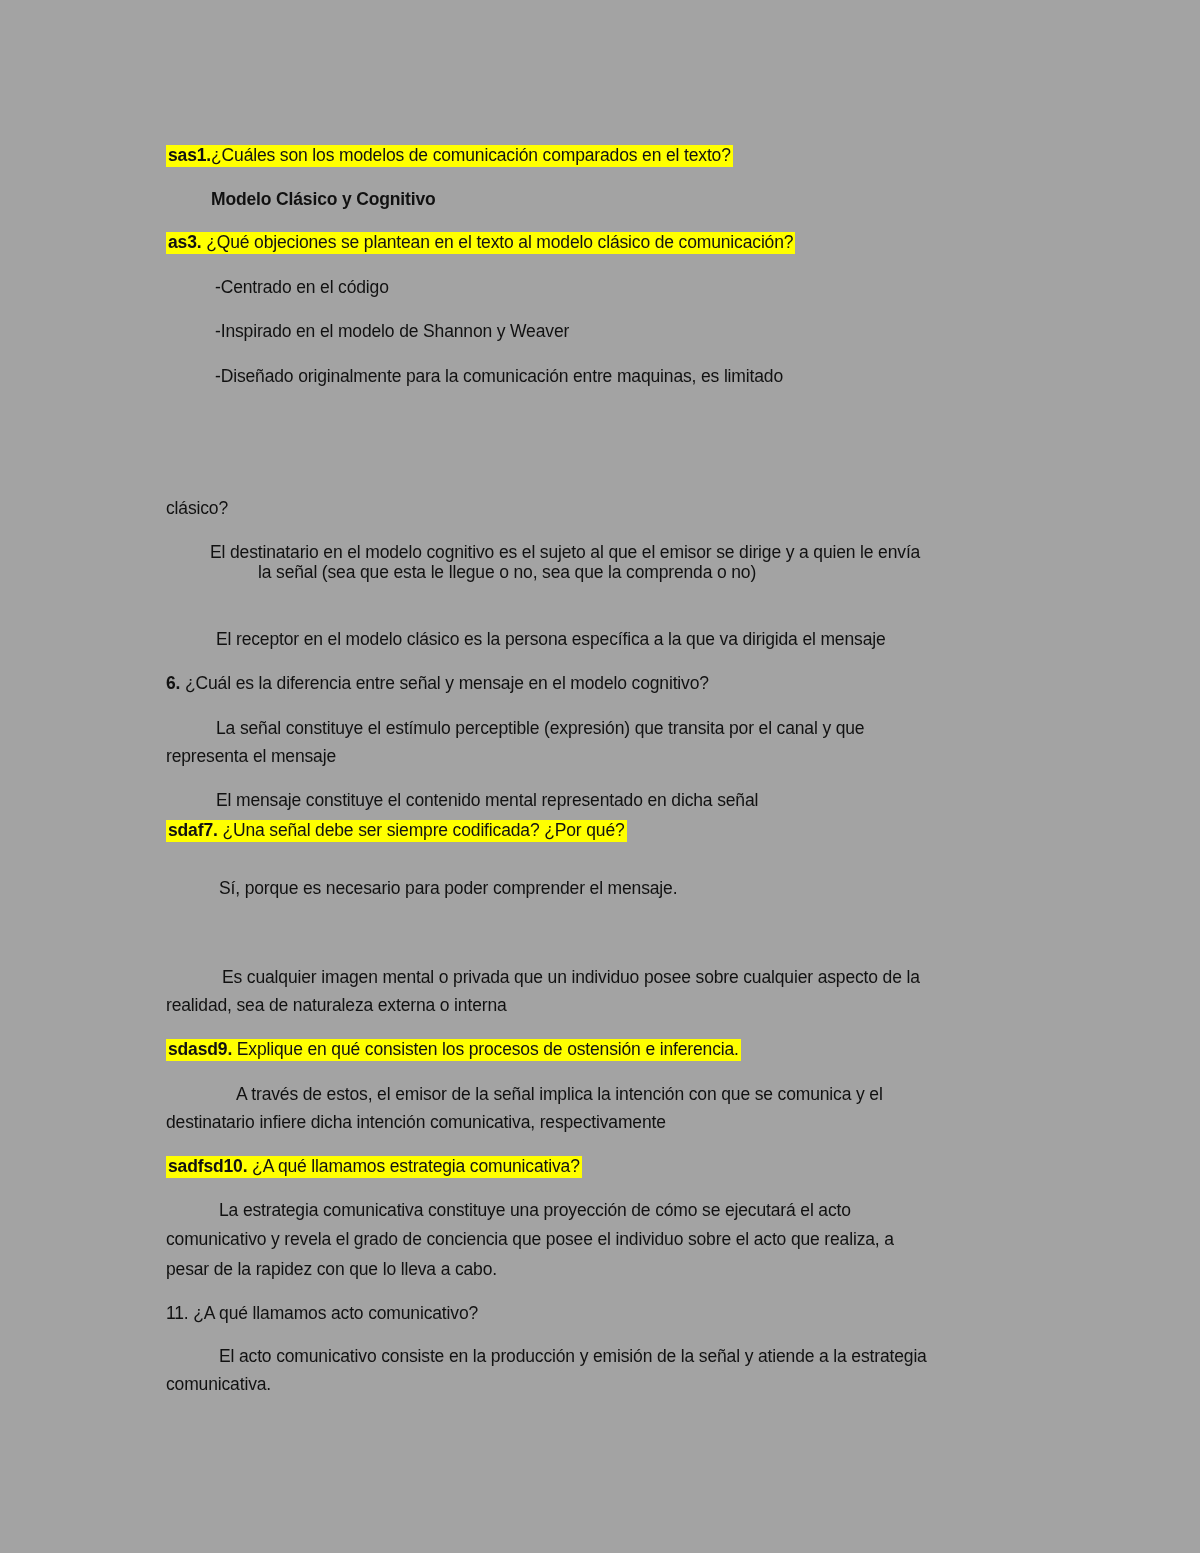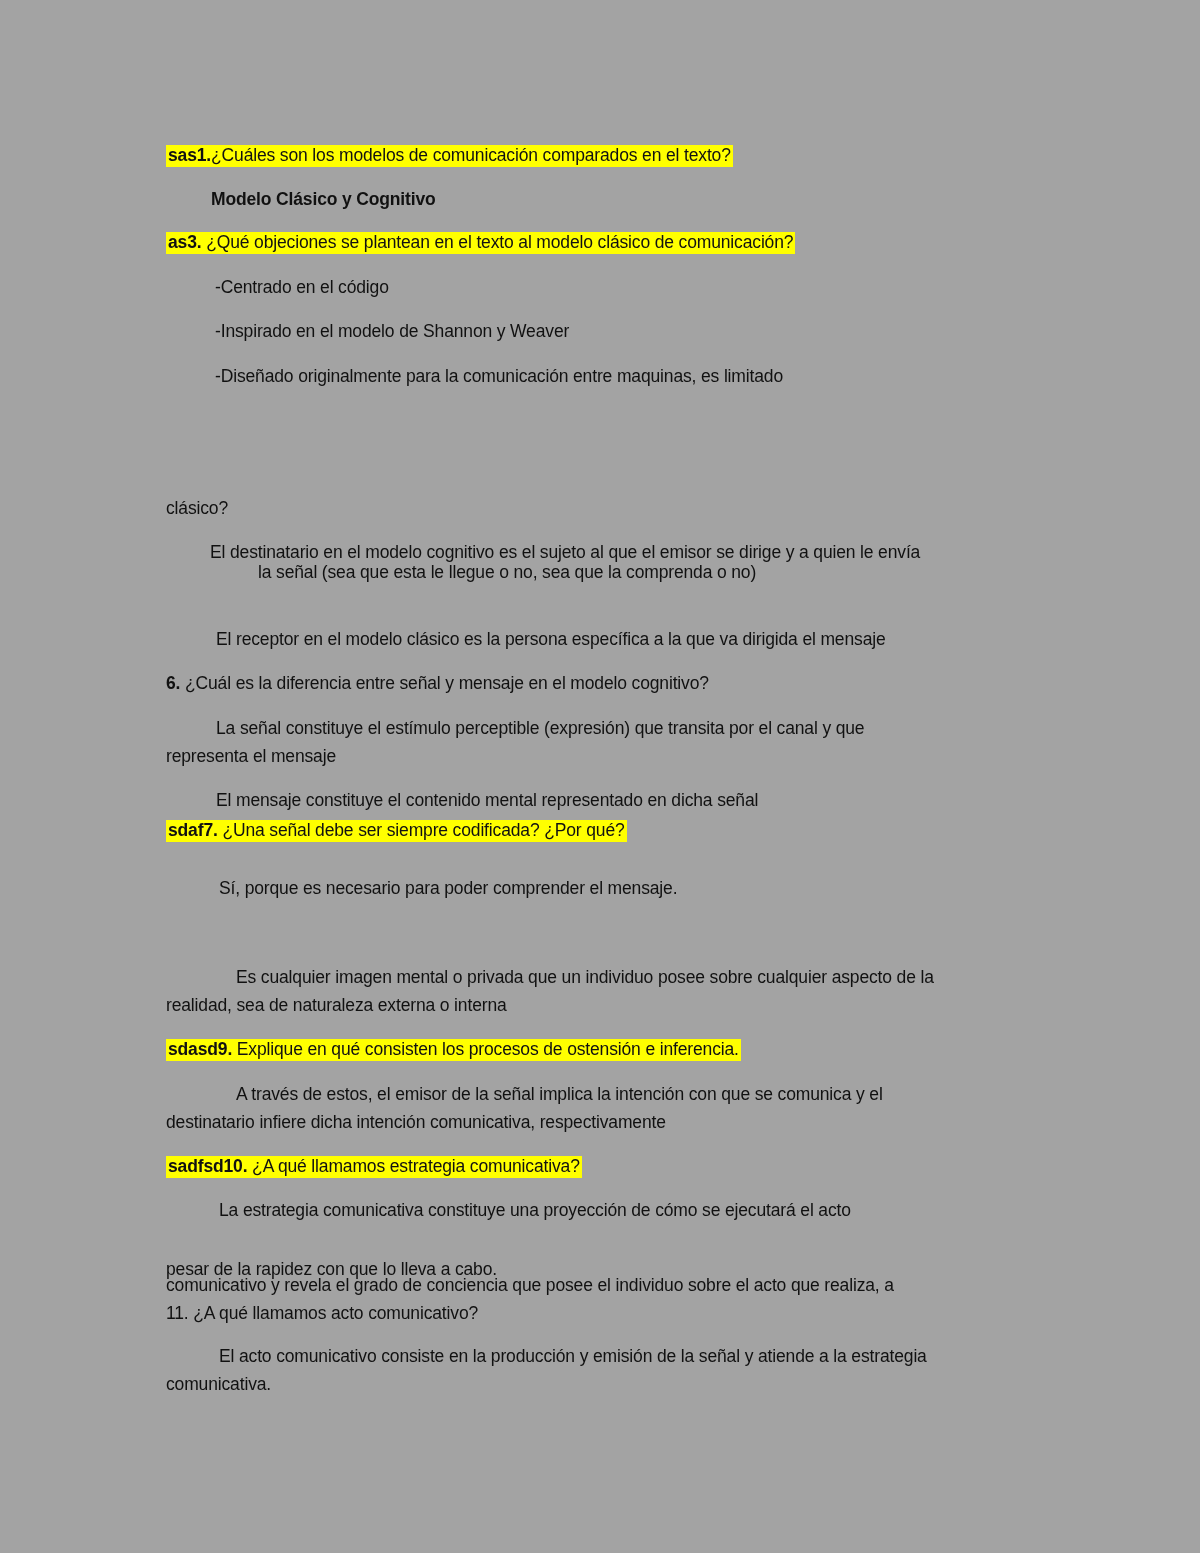--- a/index.html
+++ b/index.html
@@ -63,34 +63,34 @@
   </div>
   <div class="line" style="left:216px; top:716px;">La señal constituye el estímulo perceptible (expresión) que transita por el canal y que</div>
   <div class="line" style="left:166px; top:744px;">representa el mensaje</div>
   <div class="line" style="left:216px; top:788px;">El mensaje constituye el contenido mental representado en dicha señal</div>
 
   <div class="line" style="left:166px; top:818px;">
     <span class="hl"><span class="b">sdaf7.</span><span> ¿Una señal debe ser siempre codificada? ¿Por qué?</span></span>
   </div>
   <div class="line" style="left:219px; top:876px;">Sí, porque es necesario para poder comprender el mensaje.</div>
 
-  <div class="line" style="left:236px; top:965px;">Es cualquier imagen mental o privada que un individuo posee sobre cualquier aspecto de la</div>
+  <div class="line" style="left:222px; top:965px;">Es cualquier imagen mental o privada que un individuo posee sobre cualquier aspecto de la</div>
   <div class="line" style="left:166px; top:993px;">realidad, sea de naturaleza externa o interna</div>
 
   <div class="line" style="left:166px; top:1037px;">
     <span class="hl"><span class="b">sdasd9.</span><span> Explique en qué consisten los procesos de ostensión e inferencia.</span></span>
   </div>
   <div class="line" style="left:236px; top:1082px;">A través de estos, el emisor de la señal implica la intención con que se comunica y el</div>
   <div class="line" style="left:166px; top:1110px;">destinatario infiere dicha intención comunicativa, respectivamente</div>
 
   <div class="line" style="left:166px; top:1154px;">
     <span class="hl"><span class="b">sadfsd10.</span><span> ¿A qué llamamos estrategia comunicativa?</span></span>
   </div>
   <div class="line" style="left:219px; top:1198px;">La estrategia comunicativa constituye una proyección de cómo se ejecutará el acto</div>
-  <div class="line" style="left:166px; top:1227px;margin-top:46px;">comunicativo y revela el grado de conciencia que posee el individuo sobre el acto que realiza, a</div>
+  <div class="line" style="left:166px; top:1227px;">comunicativo y revela el grado de conciencia que posee el individuo sobre el acto que realiza, a</div>
   <div class="line" style="left:166px; top:1257px;">pesar de la rapidez con que lo lleva a cabo.</div>
 
   <div class="line" style="left:166px; top:1301px;">
     <span>11.</span><span> ¿A qué llamamos acto comunicativo?</span>
   </div>
   <div class="line" style="left:219px; top:1344px;">El acto comunicativo consiste en la producción y emisión de la señal y atiende a la estrategia</div>
   <div class="line" style="left:166px; top:1372px;">comunicativa.</div>
 
 </div>
 

